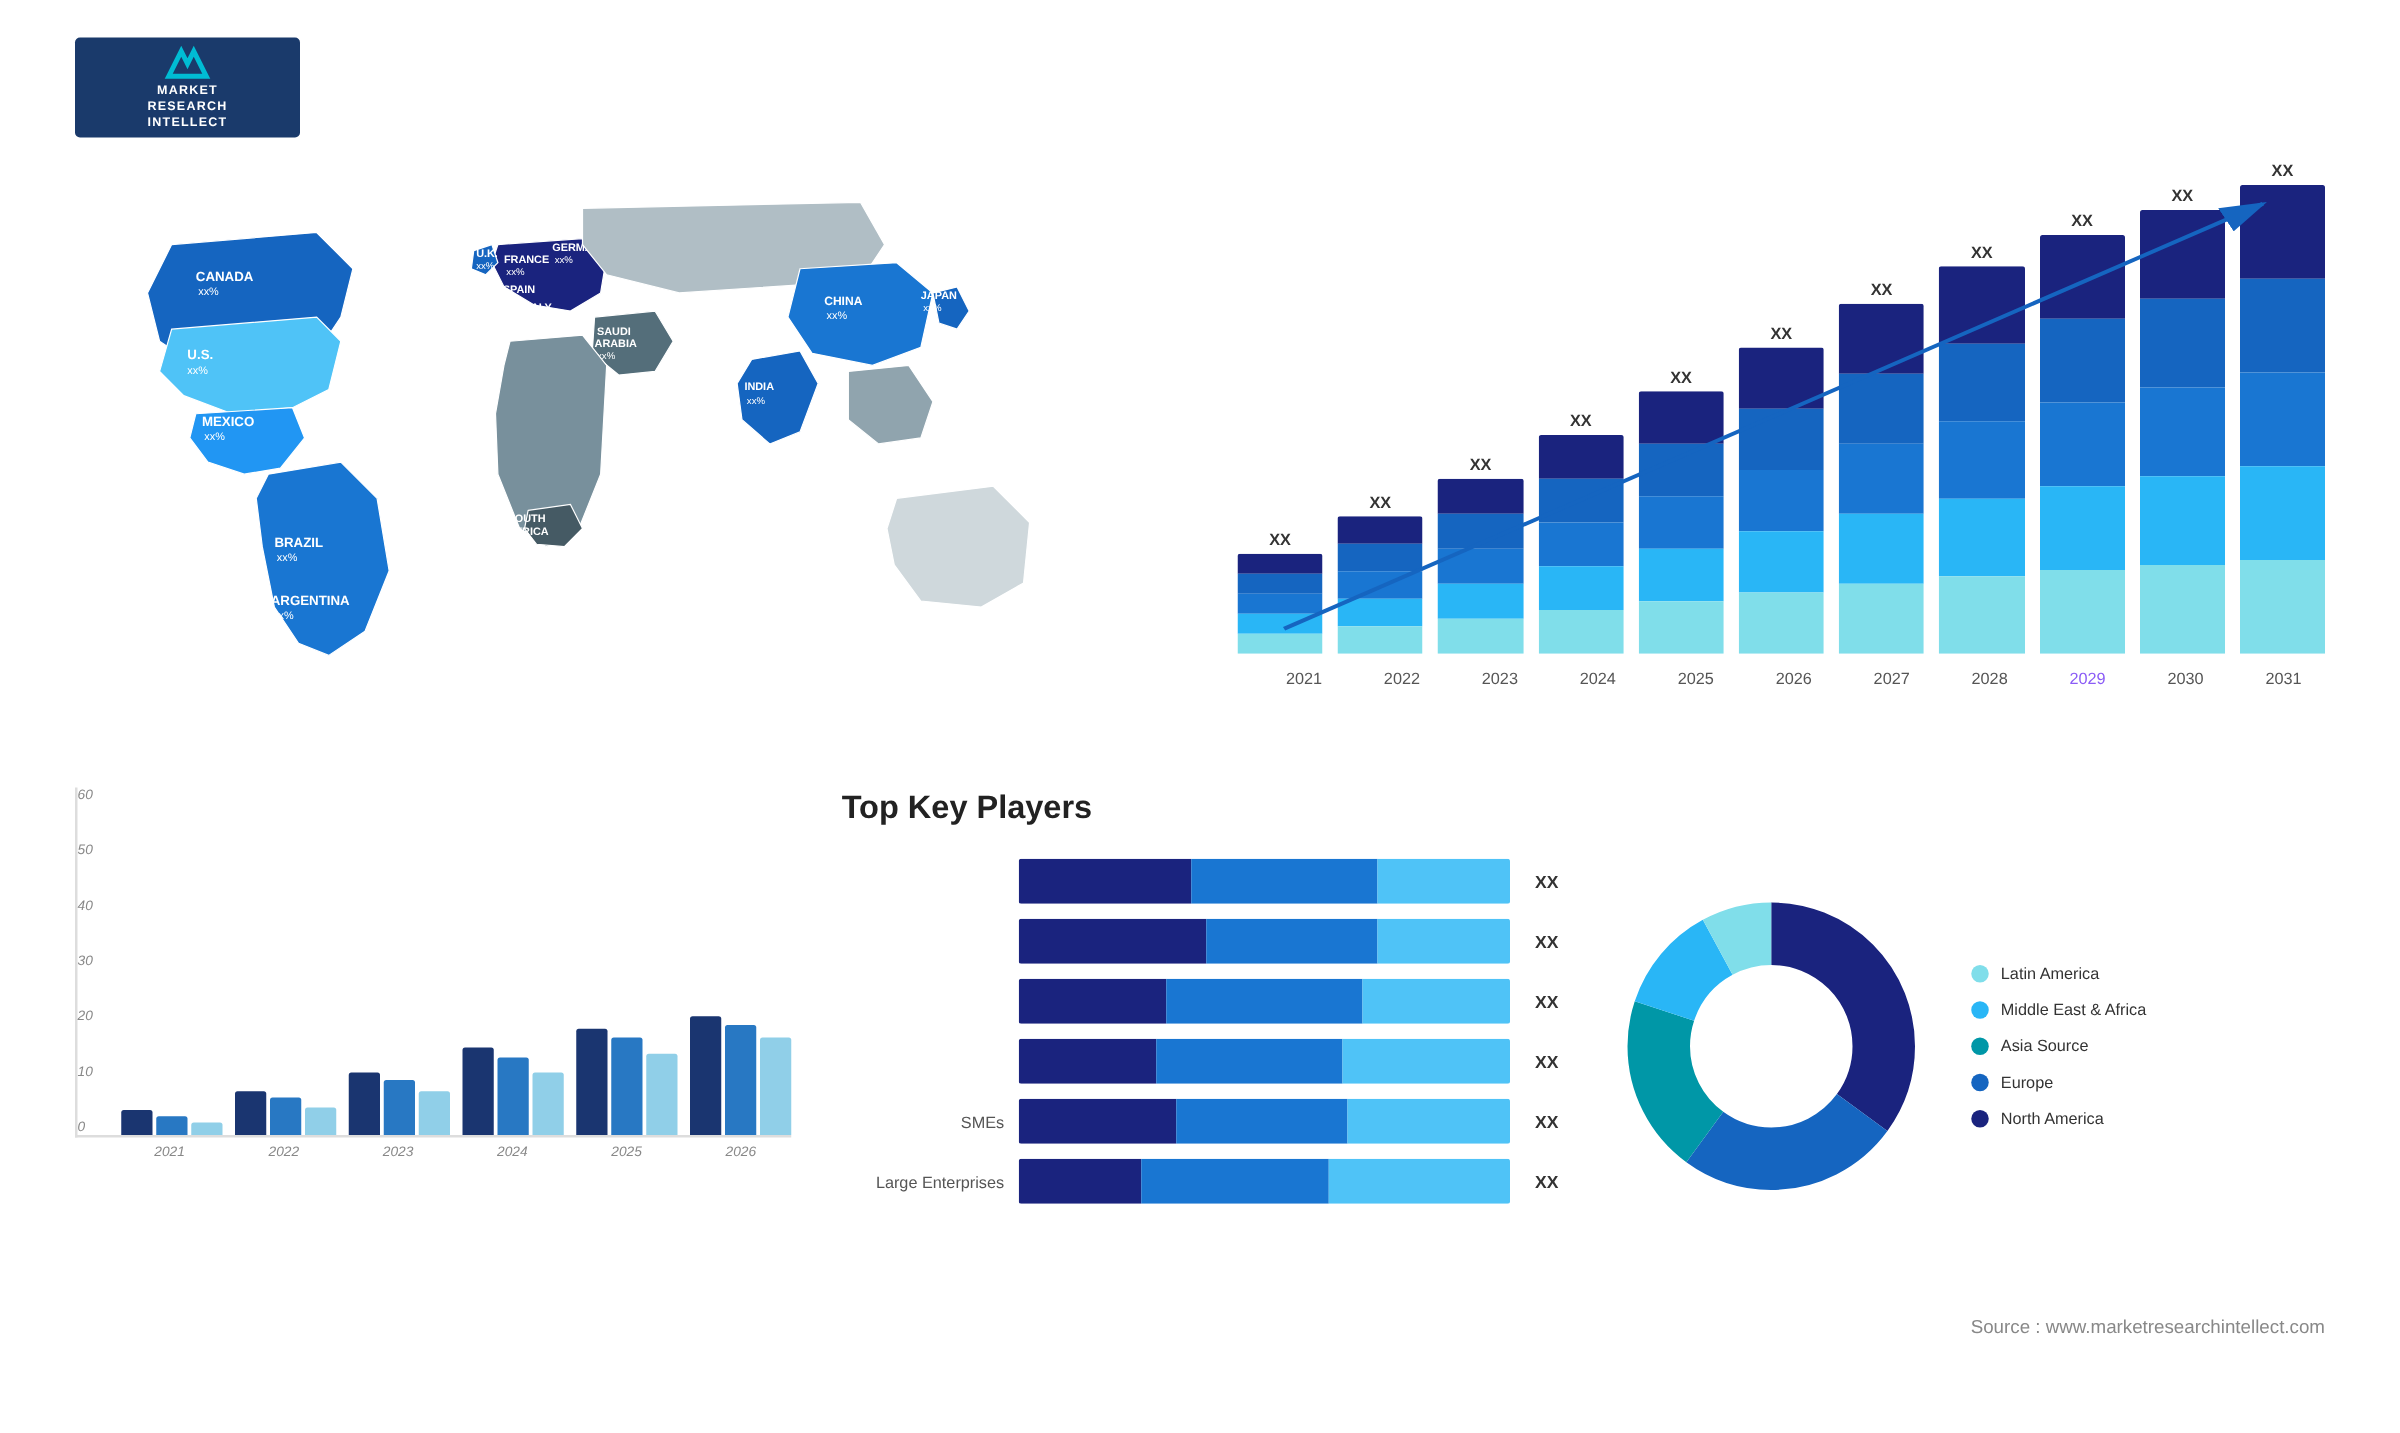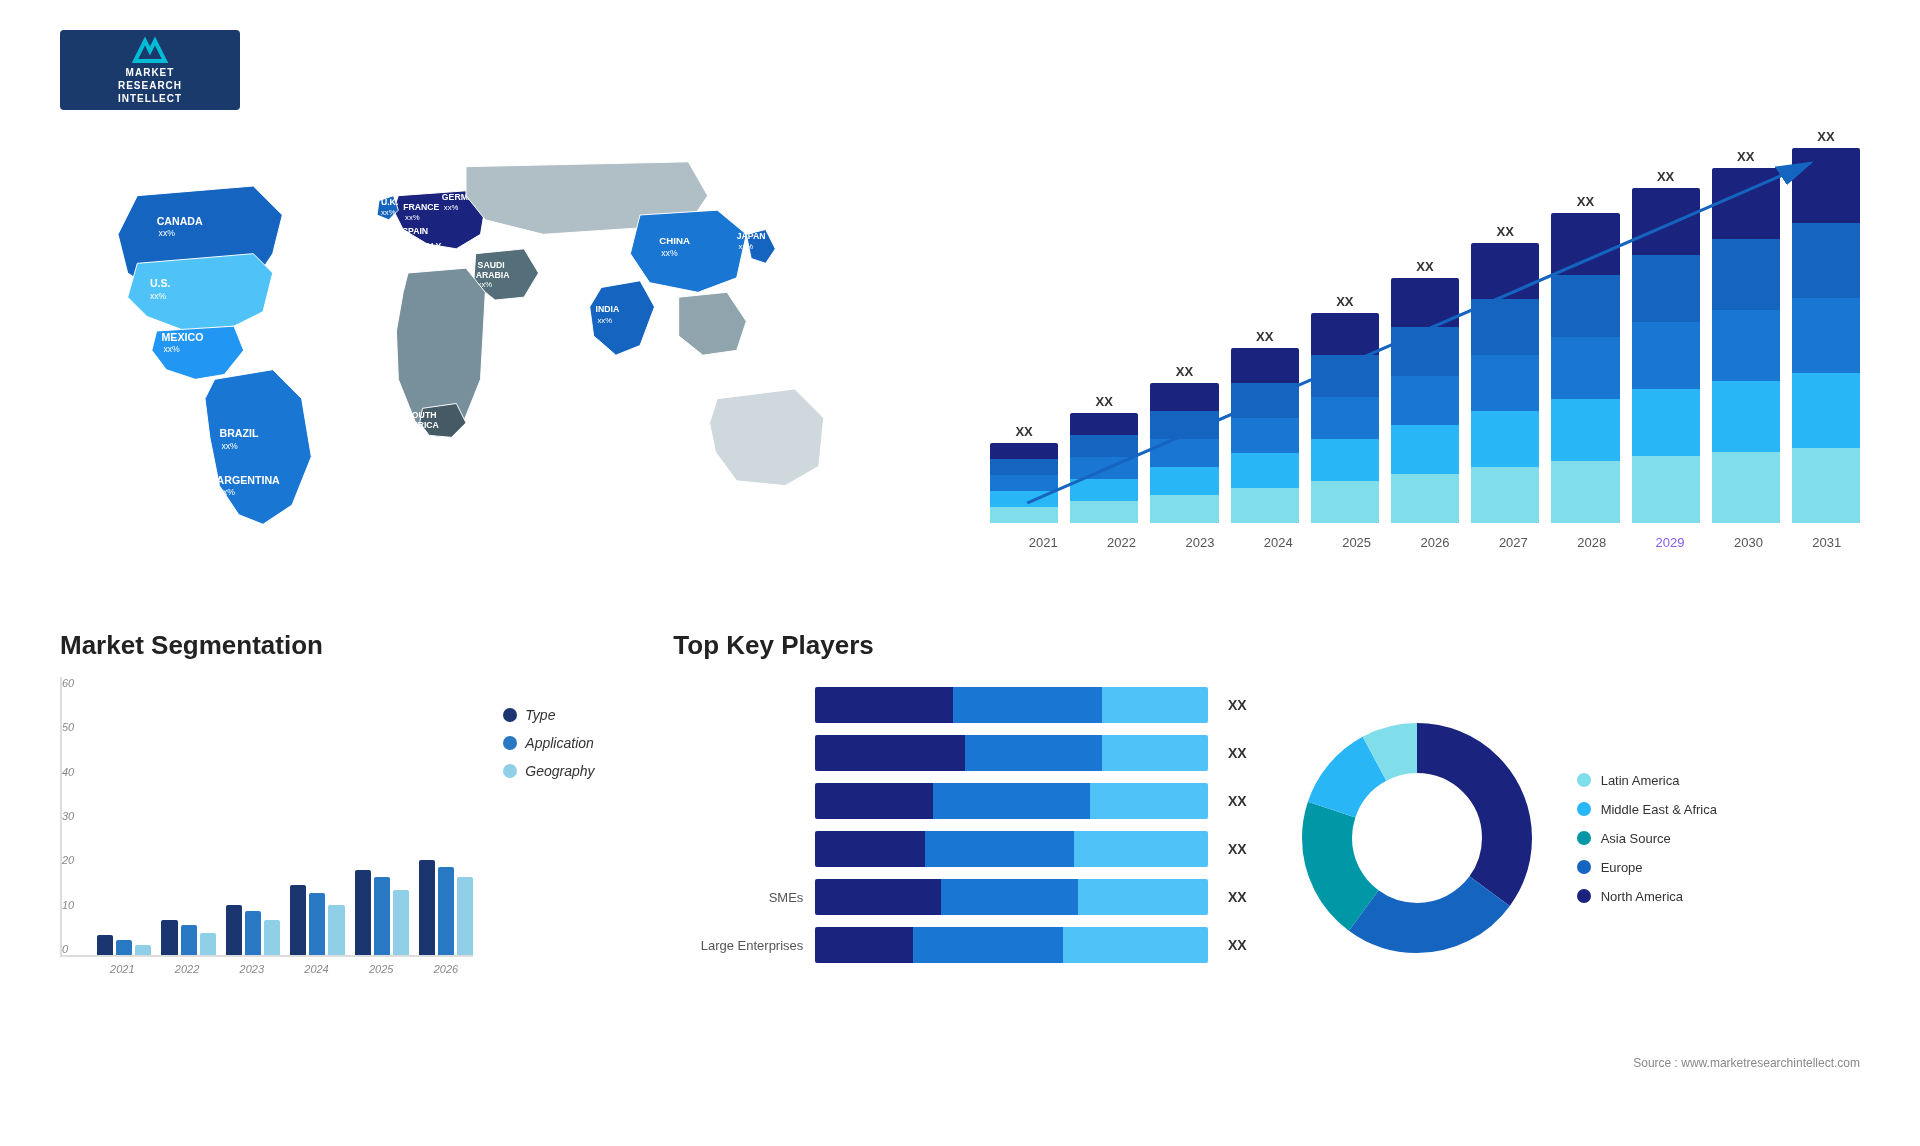--- a/index.html
+++ b/index.html
@@ -313,21 +313,21 @@
     }
 
     .regional-legend-dot {
       width: 14px;
       height: 14px;
       border-radius: 50%;
       flex-shrink: 0;
     }
 
     .source-text {
-      font-size: 12px;
+      font-size: 15px;
       color: #888;
       text-align: right;
       margin-top: 10px;
     }
 
     
     .map-label {
       font-size: 11px;
       font-weight: 700;
       fill: #fff;
@@ -558,21 +558,20 @@
           <div style="flex: 1 1 0%; text-align: center; font-size: 13px; color: #8b5cf6; padding-top: 6px;">2029</div>
           <div style="flex: 1 1 0%; text-align: center; font-size: 13px; color: rgb(85, 85, 85); padding-top: 6px;">2030</div>
           <div style="flex: 1 1 0%; text-align: center; font-size: 13px; color: rgb(85, 85, 85); padding-top: 6px;">2031</div>
         </div>
     </div>
   </div>
 
   <div class="bottom-section">
 
     <div class="segmentation-container">
-      <h2 class="section-title">Market Segmentation</h2>
       <div class="seg-content">
         <div class="seg-chart">
           <div class="seg-bar-area">
             <div class="seg-y-labels">
               <span class="seg-y-label">60</span>
               <span class="seg-y-label">50</span>
               <span class="seg-y-label">40</span>
               <span class="seg-y-label">30</span>
               <span class="seg-y-label">20</span>
               <span class="seg-y-label">10</span>
@@ -612,34 +611,20 @@
           </div>
           <div class="seg-x-labels">
             <span class="seg-x-label">2021</span>
             <span class="seg-x-label">2022</span>
             <span class="seg-x-label">2023</span>
             <span class="seg-x-label">2024</span>
             <span class="seg-x-label">2025</span>
             <span class="seg-x-label">2026</span>
           </div>
         </div>
-        <div class="seg-legend">
-          <div class="legend-item">
-            <div class="legend-dot" style="background:#1a3570"></div>
-            <span>Type</span>
-          </div>
-          <div class="legend-item">
-            <div class="legend-dot" style="background:#2878c3"></div>
-            <span>Application</span>
-          </div>
-          <div class="legend-item">
-            <div class="legend-dot" style="background:#90cfe8"></div>
-            <span>Geography</span>
-          </div>
-        </div>
       </div>
     </div>
 
     <div class="players-container">
       <h2 class="section-title">Top Key Players</h2>
       <div class="players-chart">
 
         <div class="player-row">
           <div class="player-label"></div>
           <div class="player-bar-container">

